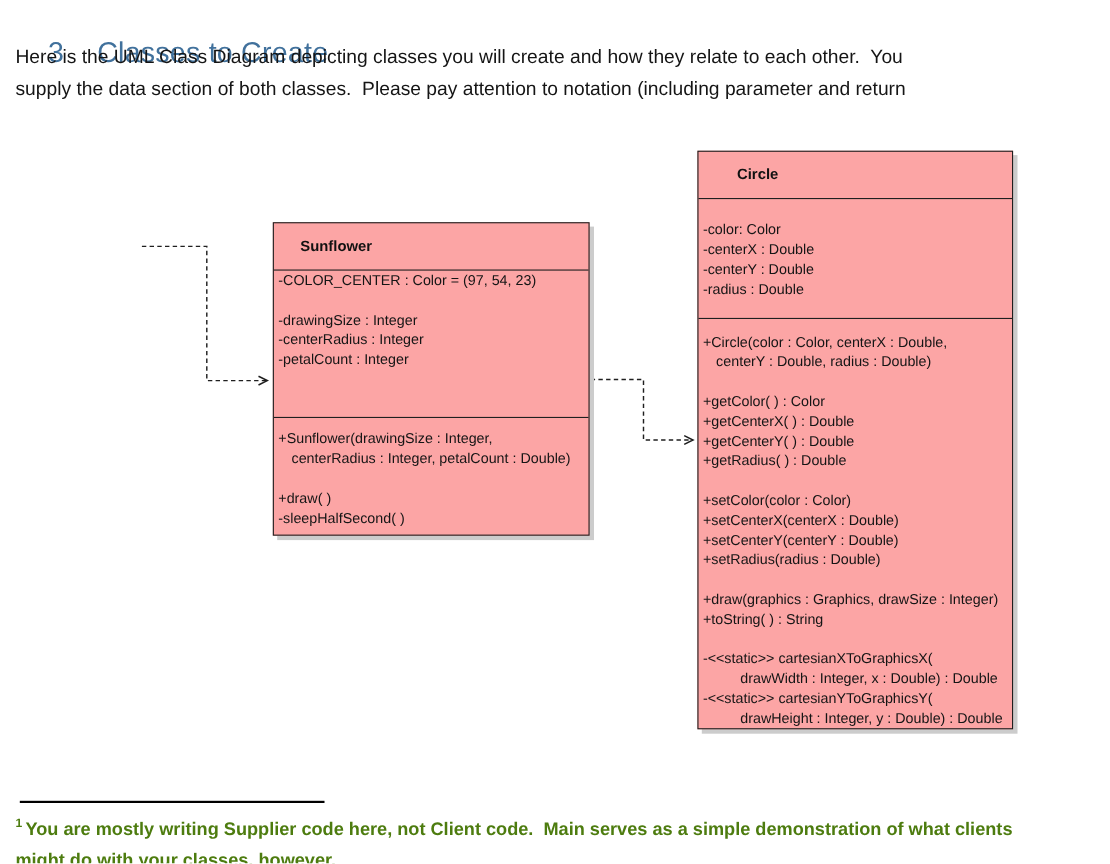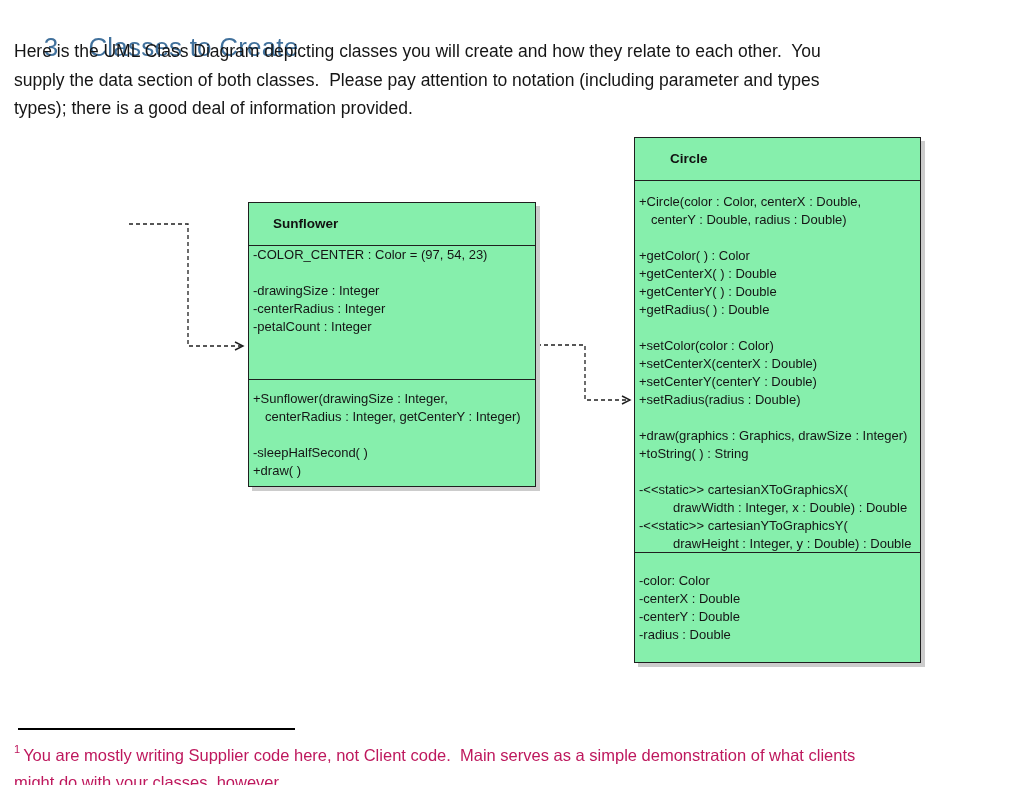--- a/index.html
+++ b/index.html
@@ -16,21 +16,21 @@
     white-space:pre;
   }
   .heading .num { margin-right:30px; }
   .intro { position:absolute; left:14px; top:37px; }
   .intro .line {
     font-size:17.5px; line-height:28.5px; white-space:pre; color:#151515;
   }
 
   
   .uml-box {
-    position:absolute; background:#86efac; border:1.5px solid #1f1f1f;
+    position:absolute; background:#fca5a5; border:1.5px solid #1f1f1f;
     box-shadow:4px 4px 0 #cccccc;
   }
   .uml-title {
     font-weight:bold; font-size:13.5px; color:#111; white-space:pre;
   }
   .uml-sec { border-top:1.5px solid #1f1f1f; padding-left:4px; }
   .uml-line {
     height:18px; line-height:18px; font-size:13px; color:#151515; white-space:pre;
   }
   .ind1 { padding-left:12px; }
@@ -52,38 +52,37 @@
   #circle-methods { height:372px; padding-top:12px; }
 
   
   .connector-layer { position:absolute; left:0; top:0; pointer-events:none; }
 
   
   .footnote-rule {
     position:absolute; left:18px; top:728px; width:277px; height:2px; background:#000;
   }
   .footnote { position:absolute; left:14px; top:737px; }
-  .footnote .line { font-size:16.5px; line-height:27px; white-space:pre; color:#be185d; }
+  .footnote .line { font-size:16.5px; line-height:27px; white-space:pre; color:#4d7c0f;font-weight:bold; }
   .footnote sup {
     font-size:11px; position:relative; top:-1px; margin-right:3px; vertical-align:super;
   }
 </style>
 </head>
 <body>
 
 <div class="page">
 
   <div class="heading">
     <span class="num">3</span><span>Classes to Create</span>
   </div>
 
   <div class="intro">
     <div class="line">Here is the UML Class Diagram depicting classes you will create and how they relate to each other.  You</div>
-    <div class="line">supply the data section of both classes.  Please pay attention to notation (including parameter and types</div>
-    <div class="line">types); there is a good deal of information provided.</div>
+    <div class="line">supply the data section of both classes.  Please pay attention to notation (including parameter and return</div>
   </div>
 
   <svg class="connector-layer" width="1009" height="785" viewBox="0 0 1009 785">
     <defs>
       <marker id="openArrow" markerUnits="userSpaceOnUse" markerWidth="14" markerHeight="14" refX="10" refY="6" orient="auto">
         <path d="M2,2 L10,6 L2,10" fill="none" stroke="#1f1f1f" stroke-width="1.4"></path>
       </marker>
     </defs>
     <polyline points="129,224 188,224 188,346 243,346" fill="none" stroke="#1f1f1f" stroke-width="1.3" stroke-dasharray="4 3" marker-end="url(#openArrow)"></polyline>
     <polyline points="537,345 585,345 585,400 630,400" fill="none" stroke="#1f1f1f" stroke-width="1.3" stroke-dasharray="4 3" marker-end="url(#openArrow)"></polyline>
@@ -94,29 +93,35 @@
     <div class="uml-title">Sunflower</div>
     <div class="uml-sec" id="sunflower-fields">
       <div class="uml-line">-COLOR_CENTER : Color = (97, 54, 23)</div>
       <div class="uml-line"></div>
       <div class="uml-line">-drawingSize : Integer</div>
       <div class="uml-line">-centerRadius : Integer</div>
       <div class="uml-line">-petalCount : Integer</div>
     </div>
     <div class="uml-sec" id="sunflower-methods">
       <div class="uml-line">+Sunflower(drawingSize : Integer,</div>
-      <div class="uml-line ind1">centerRadius : Integer, getCenterY : Integer)</div>
+      <div class="uml-line ind1">centerRadius : Integer, petalCount : Double)</div>
       <div class="uml-line"></div>
+      <div class="uml-line">+draw( )</div>
       <div class="uml-line">-sleepHalfSecond( )</div>
-      <div class="uml-line">+draw( )</div>
     </div>
   </div>
 
   <div class="uml-box" id="box-circle">
     <div class="uml-title">Circle</div>
+    <div class="uml-sec" id="circle-fields">
+      <div class="uml-line">-color: Color</div>
+      <div class="uml-line">-centerX : Double</div>
+      <div class="uml-line">-centerY : Double</div>
+      <div class="uml-line">-radius : Double</div>
+    </div>
     <div class="uml-sec" id="circle-methods">
       <div class="uml-line">+Circle(color : Color, centerX : Double,</div>
       <div class="uml-line ind1">centerY : Double, radius : Double)</div>
       <div class="uml-line"></div>
       <div class="uml-line">+getColor( ) : Color</div>
       <div class="uml-line">+getCenterX( ) : Double</div>
       <div class="uml-line">+getCenterY( ) : Double</div>
       <div class="uml-line">+getRadius( ) : Double</div>
       <div class="uml-line"></div>
       <div class="uml-line">+setColor(color : Color)</div>
@@ -125,26 +130,20 @@
       <div class="uml-line">+setRadius(radius : Double)</div>
       <div class="uml-line"></div>
       <div class="uml-line">+draw(graphics : Graphics, drawSize : Integer)</div>
       <div class="uml-line">+toString( ) : String</div>
       <div class="uml-line"></div>
       <div class="uml-line">-&lt;&lt;static&gt;&gt; cartesianXToGraphicsX(</div>
       <div class="uml-line ind2">drawWidth : Integer, x : Double) : Double</div>
       <div class="uml-line">-&lt;&lt;static&gt;&gt; cartesianYToGraphicsY(</div>
       <div class="uml-line ind2">drawHeight : Integer, y : Double) : Double</div>
     </div>
-    <div class="uml-sec" id="circle-fields">
-      <div class="uml-line">-color: Color</div>
-      <div class="uml-line">-centerX : Double</div>
-      <div class="uml-line">-centerY : Double</div>
-      <div class="uml-line">-radius : Double</div>
-    </div>
   </div>
 
   <div class="footnote-rule"></div>
   <div class="footnote">
     <div class="line"><sup>1</sup><span>You are mostly writing Supplier code here, not Client code.  Main serves as a simple demonstration of what clients</span></div>
     <div class="line">might do with your classes, however.</div>
   </div>
 
 </div>
 

